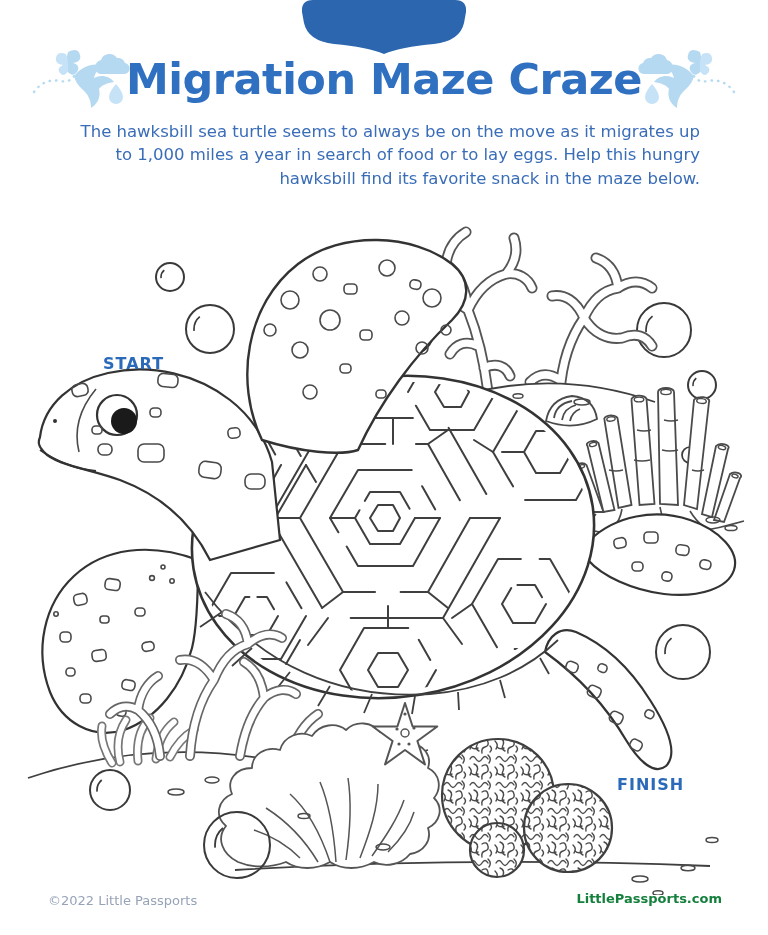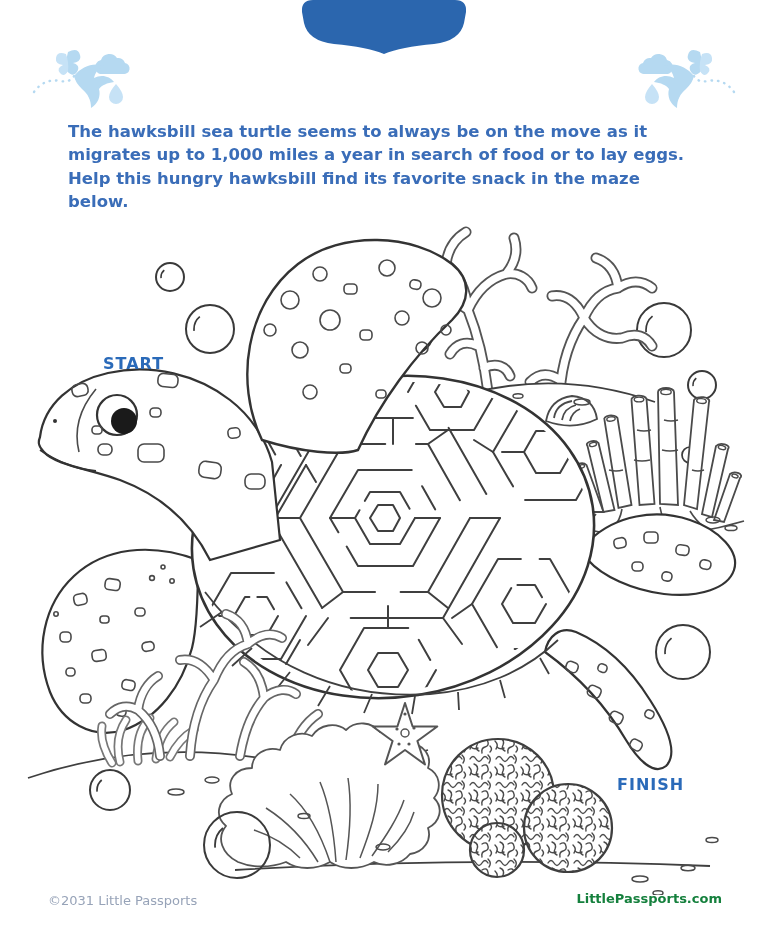--- a/index.html
+++ b/index.html
@@ -20,21 +20,21 @@
   .deco{position:absolute;top:0;width:112px;height:66px;}
   #deco-left{left:30px;}
   #deco-right{right:30px;transform:scaleX(-1);}
   #page-title{
     position:absolute;left:0;top:6px;width:100%;text-align:center;
     font-size:43px;font-weight:bold;color:#2f70c0;letter-spacing:-0.5px;
   }
   
   #intro{
     position:absolute;left:50%;top:120px;transform:translateX(-50%);width:632px;
-    text-align:left;font-size:16.5px;font-weight:700;line-height:1.42;color:#3a6db8;
+    text-align:right;font-size:16.5px;font-weight:400;line-height:1.42;color:#3a6db8;
   }
   
   #scene{position:absolute;left:0;top:195px;width:686px;height:700px;}
   .maze-label{
     position:absolute;font-size:16px;font-weight:bold;color:#2a6ab9;letter-spacing:1px;
   }
   #start-label{left:103px;top:159px;}
   #finish-label{left:589px;top:580px;margin-left:28px;}
   
   #footer{position:absolute;left:0;top:889px;width:768px;height:30px;font-size:13px;}
@@ -64,20 +64,21 @@
         </g>
         <g>
           <path d="M44,28 C52,18 64,14 74,18 C68,21 65,25 64,30 C71,26 80,28 84,34 C77,35 72,37 69,41 C71,48 68,56 61,60 C61,52 58,46 52,41 C48,37 45,33 44,28 Z"></path>
         </g>
         <g>
           <path d="M86,36 q7,8 7,13 a7,7 0 1 1 -14,0 q0,-5 7,-13 Z" fill="#c6e2f6"></path>
         </g>
       </g>
       <path d="M4,44 Q14,30 30,33 Q40,35 44,28" stroke="#b5d9f1" stroke-width="2.4" fill="none" stroke-linecap="round" stroke-dasharray="0.5 6"></path>
     </svg>
+    <div id="page-title">Migration Maze Craze</div>
     <svg class="deco" id="deco-right" viewBox="0 0 112 66">
       <g fill="#b5d9f1">
         <g>
           <path d="M38,4 q10,-5 12,3 q2,7 -7,8 q8,2 4,9 q-4,6 -10,-1 q-2,-9 1,-19 Z"></path>
           <path d="M36,6 q-9,-3 -10,4 q-1,6 7,7 q-7,3 -3,8 q4,5 8,-2 q1,-9 -2,-17 Z" fill="#c6e2f6"></path>
         </g>
         <g>
           <path d="M66,22 a7,7 0 0 1 5,-10 a9,9 0 0 1 16,-2 a7,7 0 0 1 8,5 a5.5,5.5 0 0 1 -2,11 l-23,0 a6,6 0 0 1 -4,-4 Z"></path>
         </g>
         <g>
@@ -409,17 +410,17 @@
         <ellipse cx="658" cy="893" rx="5" ry="2.2"></ellipse>
         <ellipse cx="304" cy="816" rx="6" ry="2.5"></ellipse>
       </g>
     </svg>
 
     <div class="maze-label" id="start-label">START</div>
     <div class="maze-label" id="finish-label">FINISH</div>
   </div>
 
   <div id="footer">
-    <span id="footer-copyright">©2031 Little Passports</span>
+    <span id="footer-copyright">©2022 Little Passports</span>
     <span id="footer-site">LittlePassports.com</span>
   </div>
 
 </div>
 
 </body></html>

